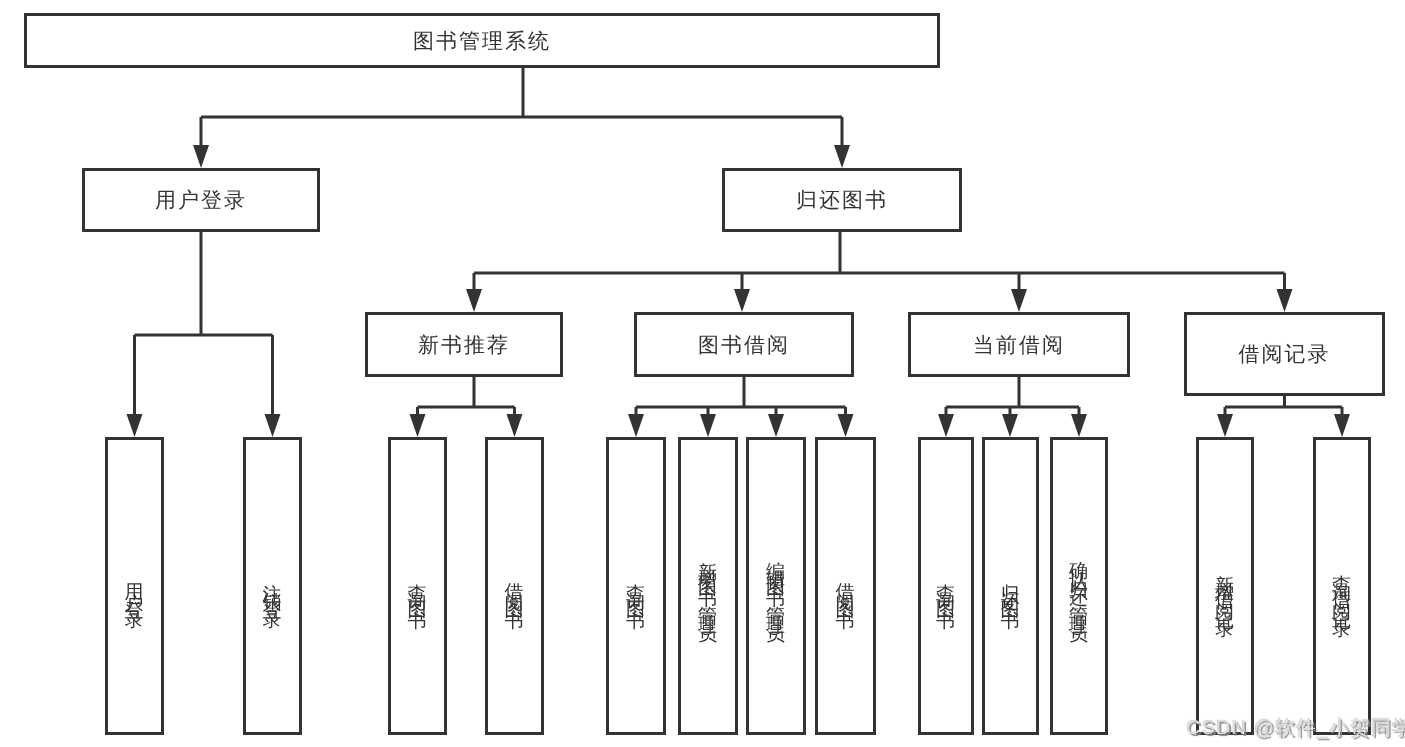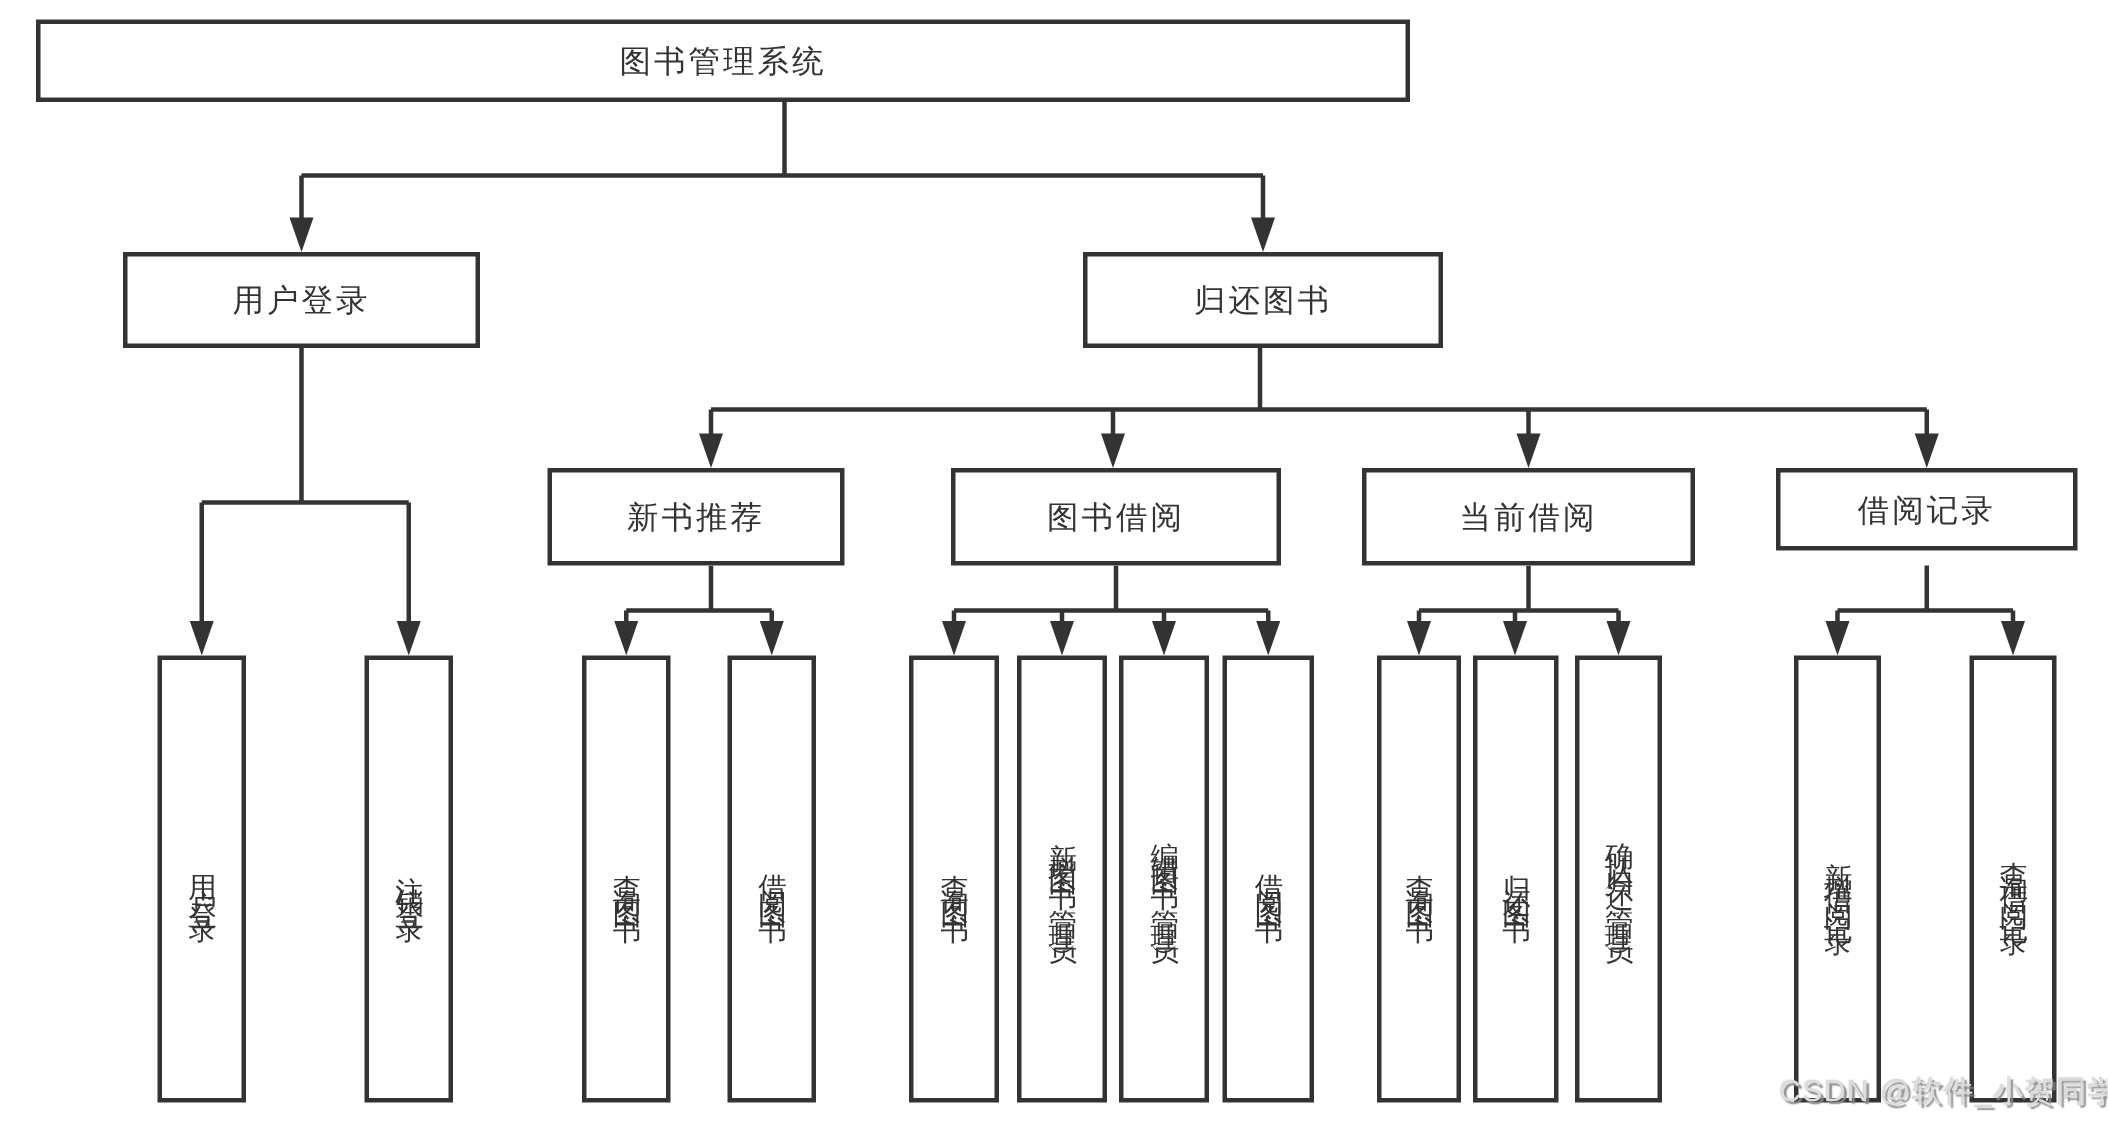--- a/index.html
+++ b/index.html
@@ -72,21 +72,21 @@
     </svg>
 
   <div class="node h" style="left:24px;top:13px;width:916px;height:55px;">图书管理系统</div>
 
   <div class="node h" style="left:82px;top:168px;width:238px;height:64px;">用户登录</div>
   <div class="node h" style="left:722px;top:168px;width:240px;height:64px;">归还图书</div>
 
   <div class="node h" style="left:365px;top:312px;width:198px;height:65px;">新书推荐</div>
   <div class="node h" style="left:908px;top:312px;width:222px;height:65px;">当前借阅</div>
   <div class="node h" style="left:634px;top:312px;width:220px;height:65px;">图书借阅</div>
-  <div class="node h" style="left:1184px;top:312px;width:201px;height:55px;">借阅记录</div>
+  <div class="node h" style="left:1184px;top:312px;width:201px;height:84px;">借阅记录</div>
 
   <div class="node v" style="left:105px;top:437px;width:59px;height:298px;">
     <span class="vlabel">用户登录</span>
   </div>
   <div class="node v" style="left:243px;top:437px;width:59px;height:298px;">
     <span class="vlabel">注销登录</span>
   </div>
 
   <div class="node v" style="left:388px;top:437px;width:59px;height:298px;">
     <span class="vlabel">查询图书</span>

